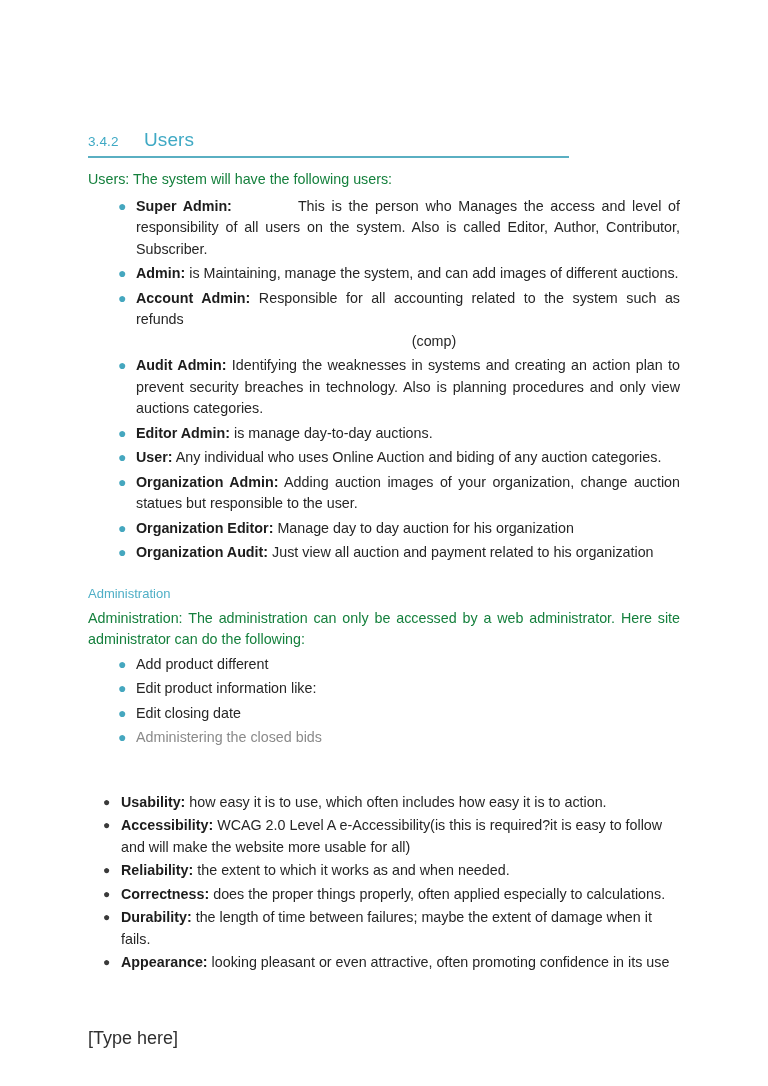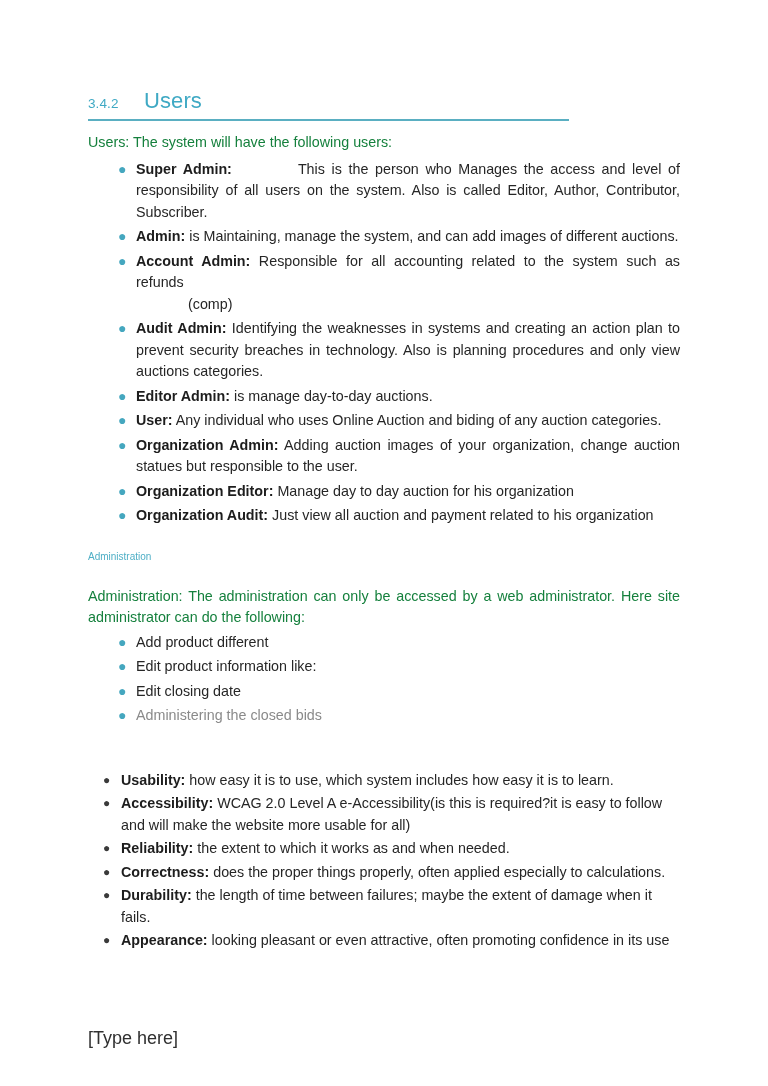--- a/index.html
+++ b/index.html
@@ -39,49 +39,50 @@
     font-weight: 400;
     letter-spacing: 0.1px;
     white-space: nowrap;
   }
   .h2-num {
     font-size: 13.5px;
     width: 56px;
     flex: 0 0 56px;
   }
   .h2-text {
-    font-size: 22px;
+    font-size: 19px;
+    margin-top: 41px;
   }
   .h2-rule {
     width: 481px;
     height: 2px;
     background: #5AAFC2;
     margin-top: 5px;
   }
   .h3-text {
     color: #4FAFC6;
-    font-size: 10px;
+    font-size: 13px;
     font-weight: 400;
     margin: 0;
     line-height: 20px;
   }
 
   
   .para {
     font-size: 14.3px;
     line-height: 21.5px;
     color: #15803d;
     text-align: justify;
     margin: 0;
   }
   .para.lead {
     margin-top: 11px;
   }
   .para.tight {
-    margin-top: 19px;
+    margin-top: 4px;
   }
 
   
   ul.doclist {
     list-style: none;
     margin: 0;
     padding: 0;
   }
   ul.doclist > li {
     position: relative;
@@ -137,21 +138,21 @@
     font-weight: bold;
     color: #1d1d1d;
   }
   .gap-wide {
     display: inline-block;
     width: 66px;
   }
   .subindent {
     display: block;
     padding-left: 52px;
-    text-align: left;
+    text-align: center;
   }
   .muted {
     color: #8a8a8a;
   }
 
   .spacer-sm { height: 11px; }
   .spacer-md { height: 20px; }
   .spacer-lg { height: 30px; }
 
   
@@ -244,21 +245,21 @@
     </ul>
 
     <div class="spacer-lg"></div>
 
 
     <div class="spacer-sm"></div>
 
     <ul class="doclist nfr-list">
       <li>
         <span class="bullet">●</span>
-        <span class="li-text"><span class="lbl">Usability:</span> <span>how easy it is to use, which system includes how easy it is to learn.</span></span>
+        <span class="li-text"><span class="lbl">Usability:</span> <span>how easy it is to use, which often includes how easy it is to action.</span></span>
       </li>
       <li>
         <span class="bullet">●</span>
         <span class="li-text"><span class="lbl">Accessibility:</span> <span>WCAG 2.0 Level A e-Accessibility(is this is required?it is easy to follow and will make the website more usable for all)</span></span>
       </li>
       <li>
         <span class="bullet">●</span>
         <span class="li-text"><span class="lbl">Reliability:</span> <span>the extent to which it works as and when needed.</span></span>
       </li>
       <li>

